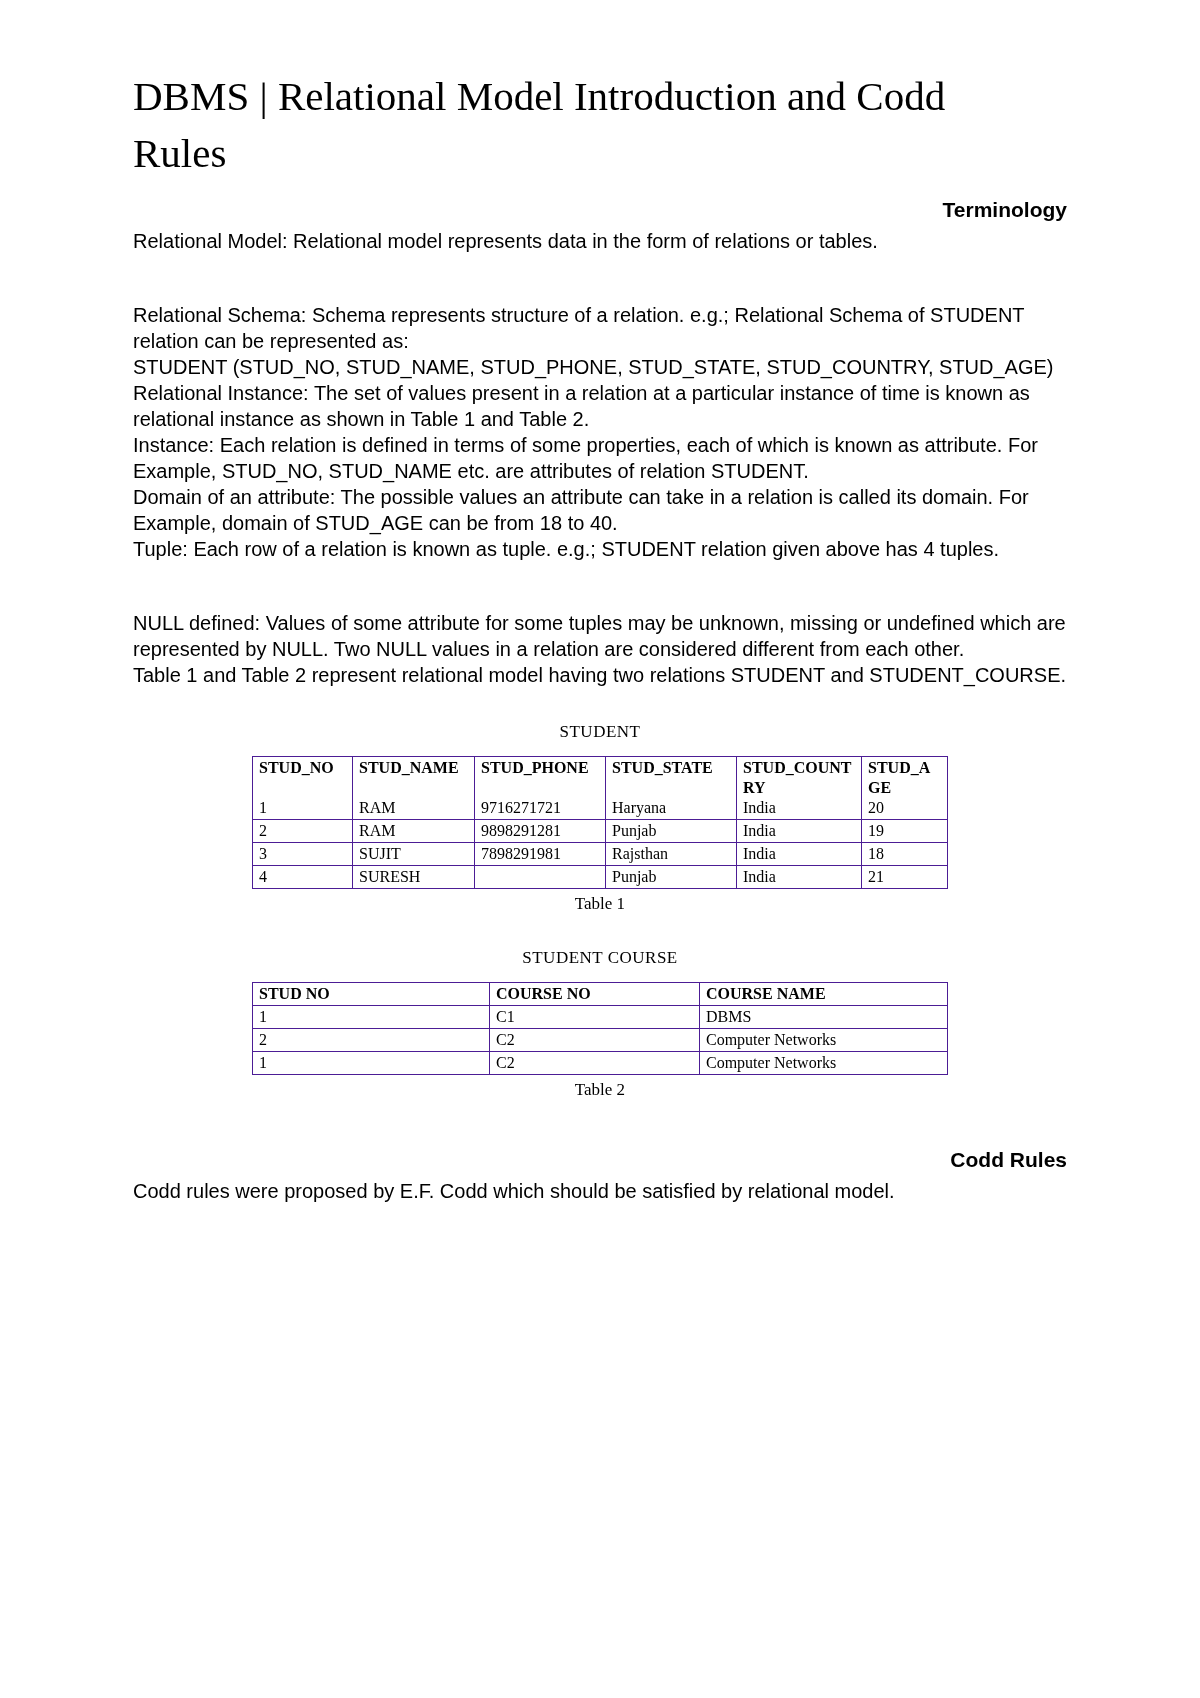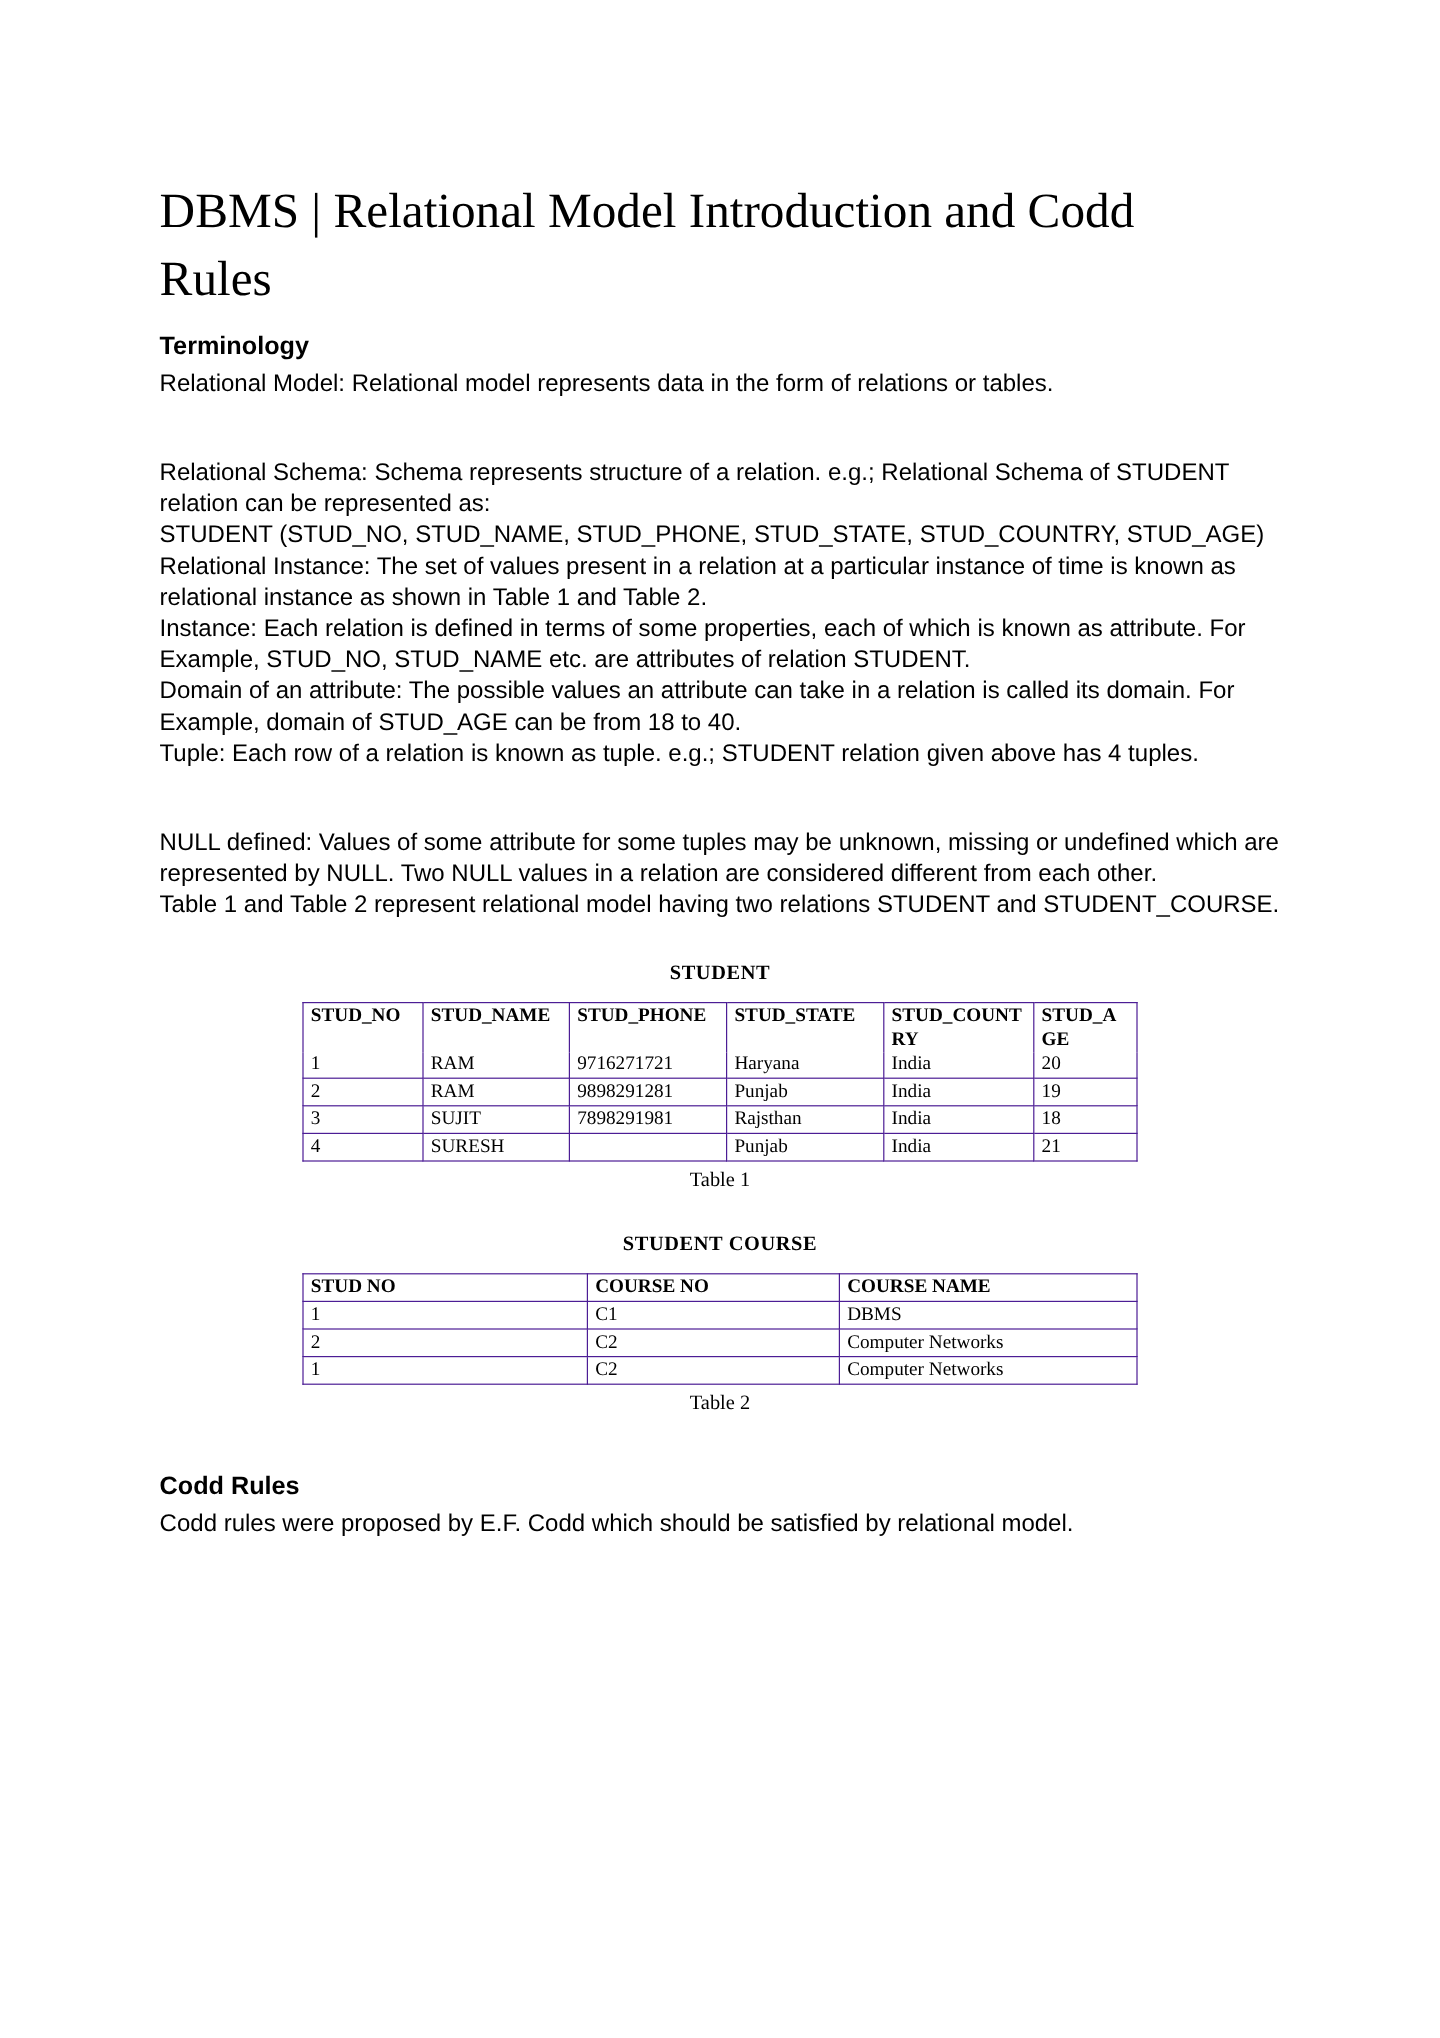--- a/index.html
+++ b/index.html
@@ -7,53 +7,52 @@
     position: relative;
     width: 1200px;
     height: 1698px;
     background: #ffffff;
     color: #000000;
     font-family: "Liberation Sans", sans-serif;
     overflow: hidden;
     box-sizing: border-box;
   }
   .content {
-    padding: 116px 133px 0 133px;
+    padding: 68px 133px 0 133px;
     width: 934px;
     box-sizing: content-box;
-    margin-top: 31px;
   }
   h1.doc-title {
     font-family: "Liberation Serif", serif;
     font-weight: normal;
     font-size: 41px;
     line-height: 57px;
     margin: 0 0 14px 0;
     max-width: 850px;
     letter-spacing: 0px;
   }
   .center-heading {
-    text-align: left;
+    text-align: right;
     font-weight: bold;
     font-size: 21px;
     line-height: 28px;
     margin: 6px 0 4px 0;
   }
   p.body {
     font-size: 20px;
     line-height: 26px;
     margin: 0;
   }
   .gap-lg { height: 48px; }
   b.lead { font-weight: normal; }
   
   .tbl-block { font-family: "Liberation Serif", serif; }
   .tbl-title {
     text-align: center;
-    font-weight: bold;
+    font-weight: normal;
     font-size: 17px;
     line-height: 20px;
     font-family: "Liberation Serif", serif;
     margin: 34px 0 14px 0;
     width: 695px;
     margin-left: auto;
     margin-right: auto;
     letter-spacing: 0.5px;
   }
   table.data-table {

